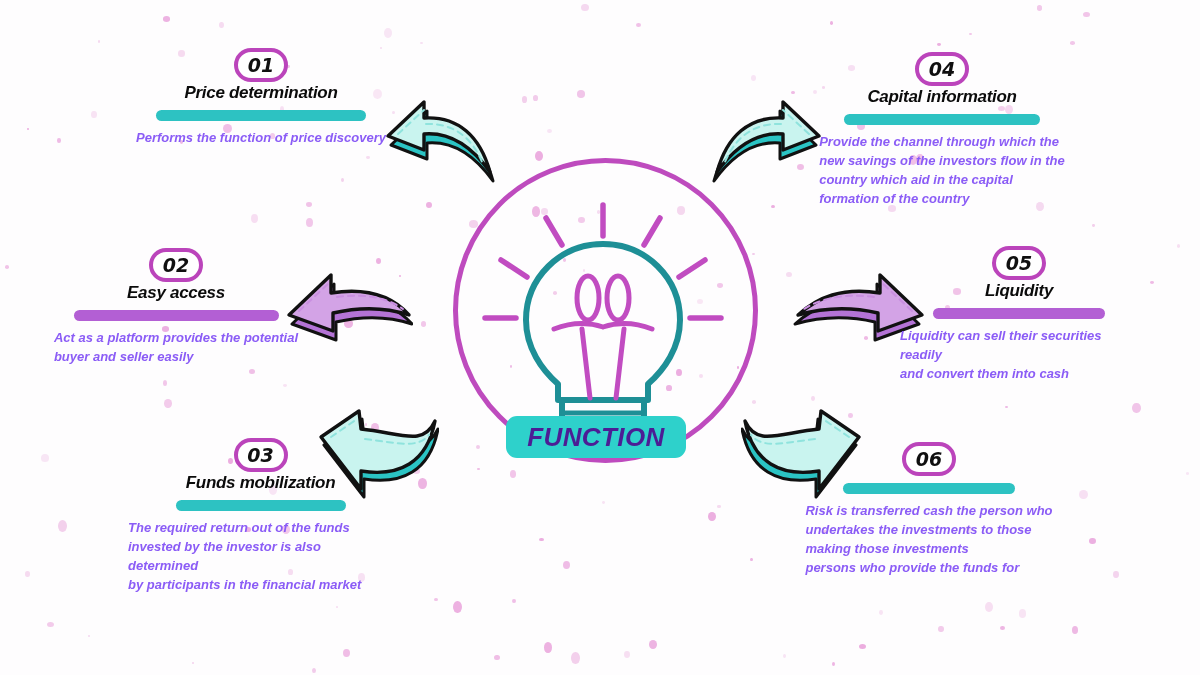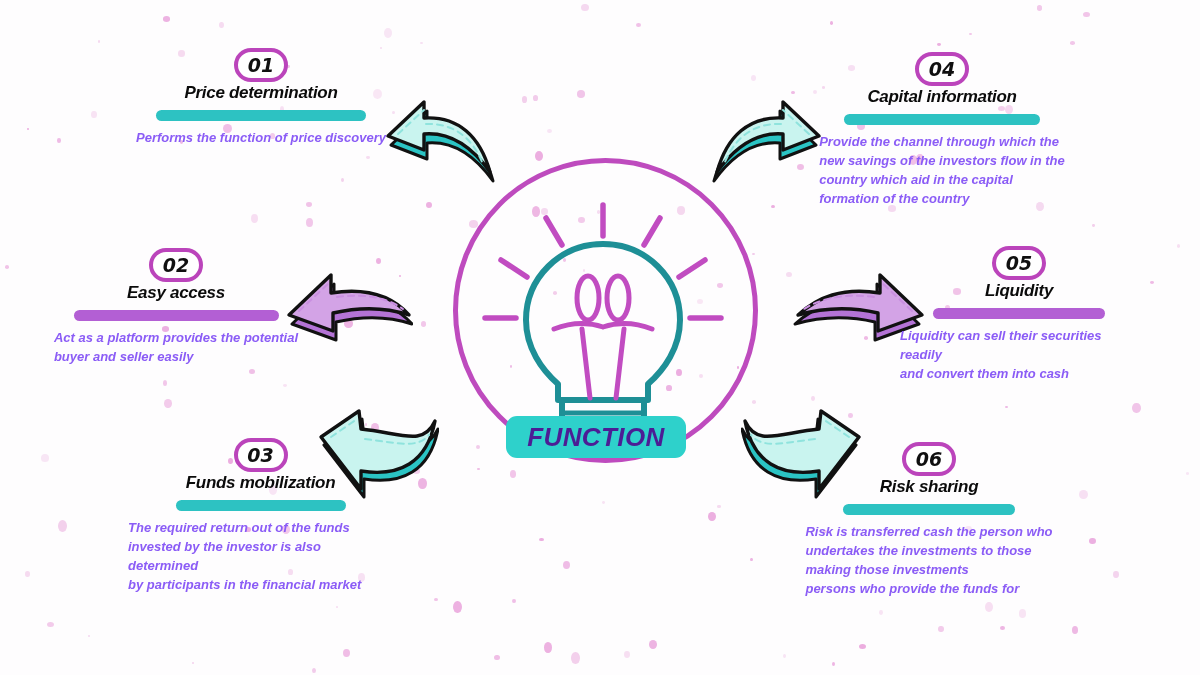--- a/index.html
+++ b/index.html
@@ -409,21 +409,20 @@
       <div class="item-desc">
         <div>Liquidity can sell their securities readily</div>
         <div>and convert them into cash</div>
       </div>
     </div>
   </div>
 
   <div class="item" id="item-06">
     <div class="row-center">
       <div class="num-badge">06</div>
-      <div class="item-title">Risk sharing</div>
       <div class="underline teal" style="width:172px"></div>
       <div class="item-desc">
         <div>Risk is transferred cash the person who</div>
         <div>undertakes the investments to those</div>
         <div>making those investments</div>
         <div>persons who provide the funds for</div>
       </div>
     </div>
   </div>
 

